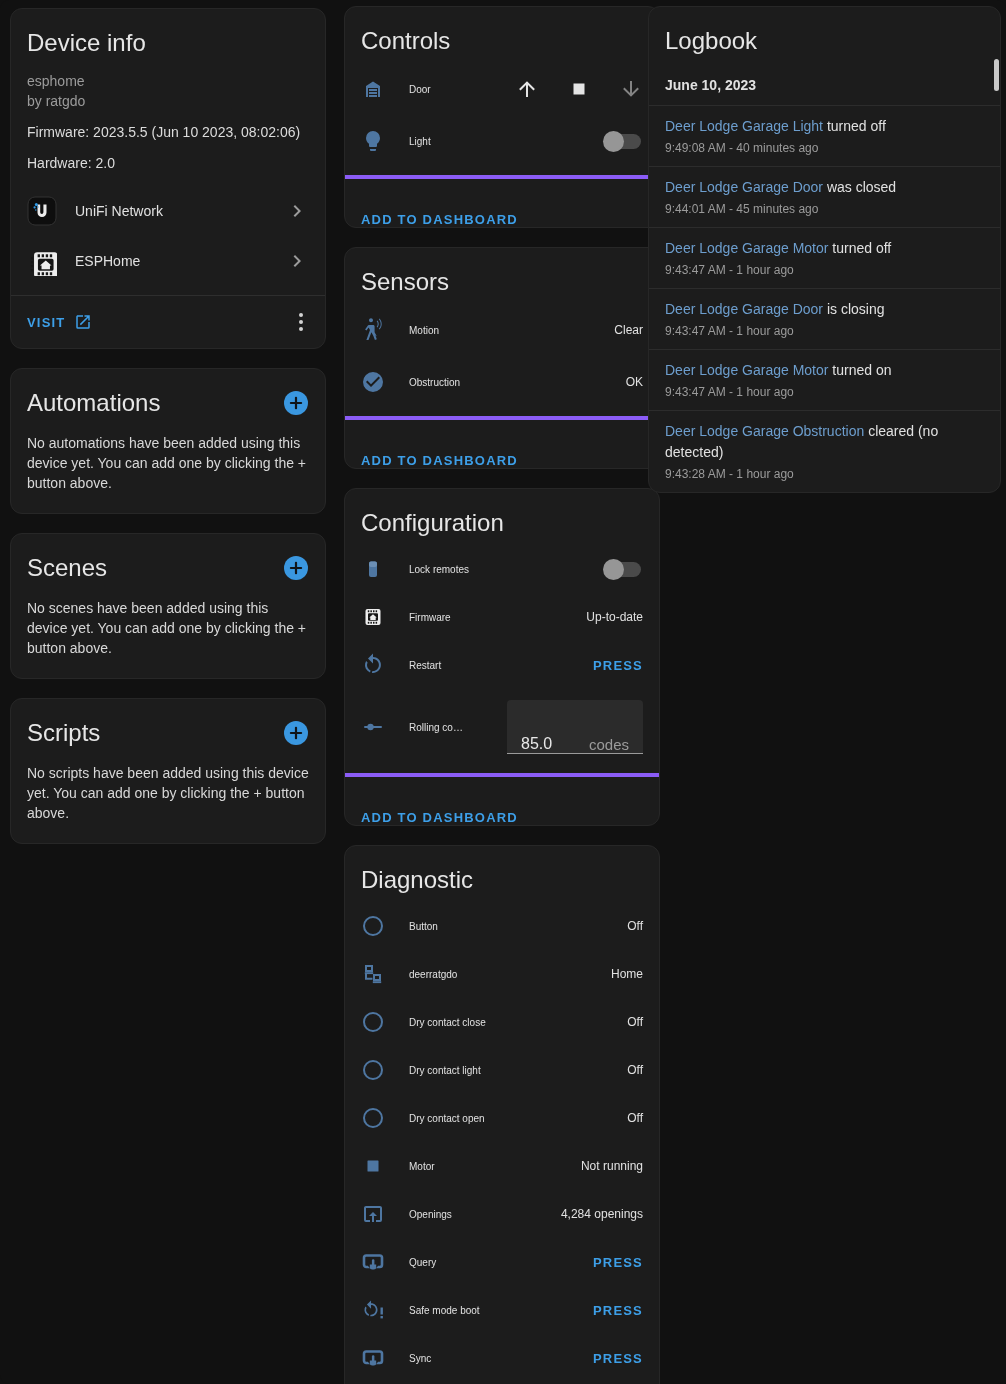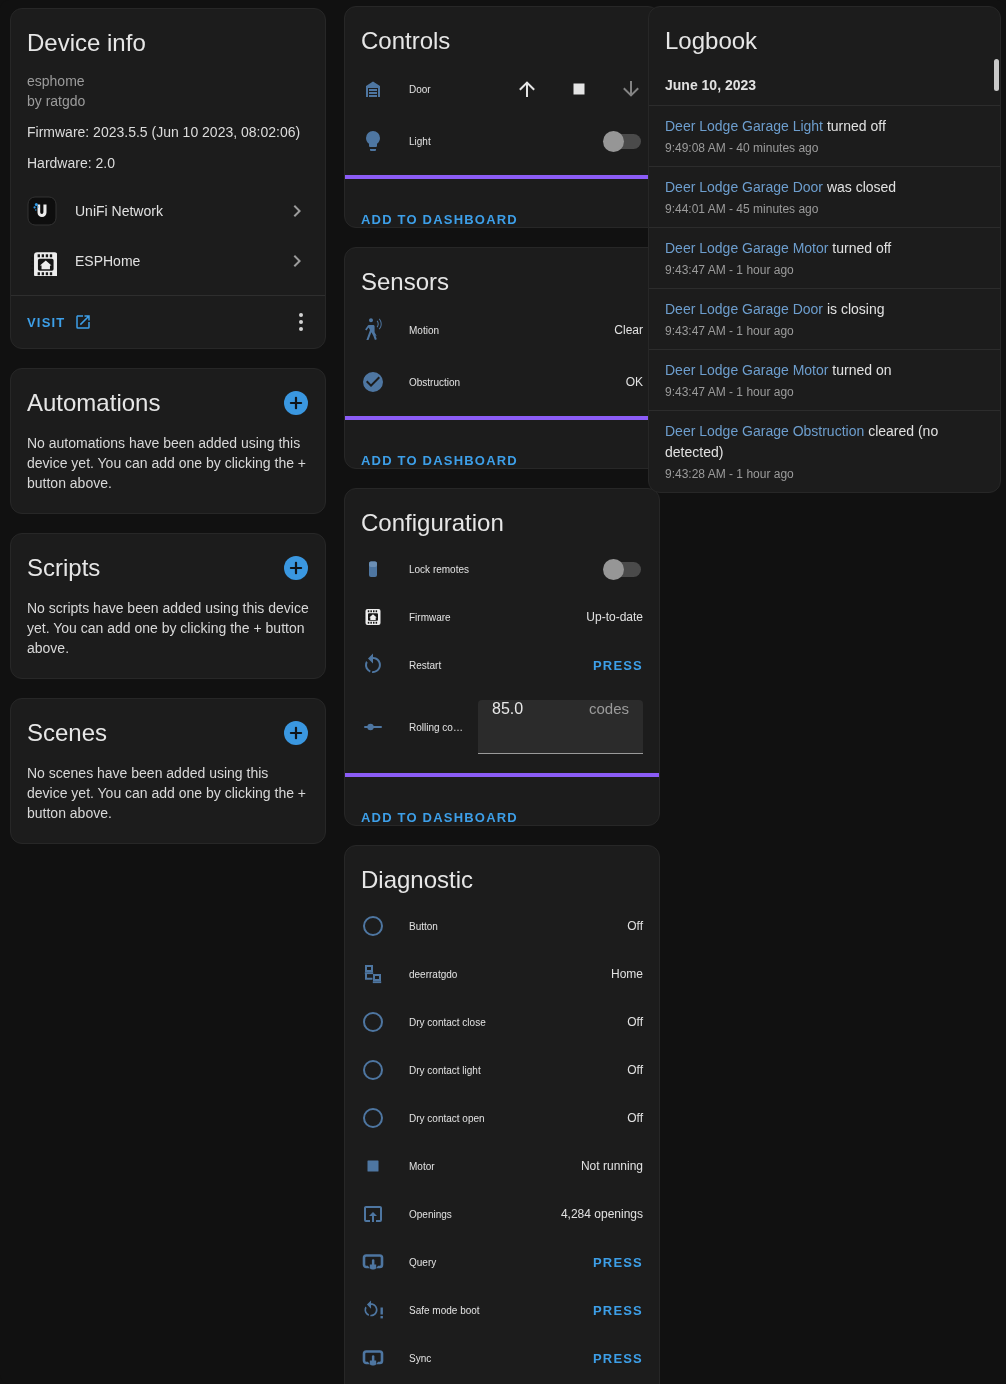--- a/index.html
+++ b/index.html
@@ -32,22 +32,22 @@
   .int-row{display:flex;align-items:center;height:48px;padding:0 16px;margin-top:2px;cursor:pointer;}
   .int-row .int-icon{width:30px;height:30px;margin-right:18px;flex:none;}
   .int-row .int-label{font-size:14px;flex:1;}
   
   .cover-buttons{margin-left:auto;display:flex;align-items:center;gap:28px;}
   .icon-btn{width:24px;height:24px;background:none;border:none;padding:0;cursor:pointer;display:flex;}
   
   .toggle{margin-left:auto;position:relative;width:36px;height:15px;background:#4a4a4a;border-radius:8px;cursor:pointer;flex:none;margin-right:2px;}
   .toggle .thumb{position:absolute;left:-2px;top:-3px;width:21px;height:21px;border-radius:50%;background:#969696;}
   
-  .number-box{margin-left:auto;width:165px;height:54px;background:#2b2b2b;border-radius:4px 4px 0 0;
-              border-bottom:1px solid #9a9a9a;display:flex;align-items:flex-start;padding:0 14px;box-sizing:border-box;}
+  .number-box{margin-left:auto;width:136px;height:54px;background:#2b2b2b;border-radius:4px 4px 0 0;
+              border-bottom:1px solid #9a9a9a;display:flex;align-items:flex-end;padding:0 14px;box-sizing:border-box;}
   .number-value{font-size:16px;color:#e8e8e8;}
   .number-suffix{margin-left:auto;font-size:15px;color:#9b9b9b;}
   
   .devinfo-actions{border-top:1px solid #2e2e2e;height:52px;display:flex;align-items:center;padding:0 12px 0 16px;margin-top:10px;}
   .kebab{margin-left:auto;cursor:pointer;display:flex;}
   
   .plus-btn{width:26px;height:26px;flex:none;cursor:pointer;display:flex;}
   
   .log-date{padding:14px 16px 12px;font-size:14px;font-weight:700;color:#e1e1e1;}
   .log-entry{border-top:1px solid #2c2c2c;padding:10px 16px;}
@@ -241,36 +241,36 @@
         <div class="card-title">Automations</div>
         <svg class="plus-btn">
             <use href="#i-plus-circle"></use>
           </svg>
       </div>
       <div class="empty-text">No automations have been added using this device yet. You can add one by clicking the + button above.</div>
     </div>
 
     <div class="card">
       <div class="title-row">
+        <div class="card-title">Scenes</div>
+        <svg class="plus-btn">
+            <use href="#i-plus-circle"></use>
+          </svg>
+      </div>
+      <div class="empty-text">No scenes have been added using this device yet. You can add one by clicking the + button above.</div>
+    </div>
+
+    <div class="card">
+      <div class="title-row">
         <div class="card-title">Scripts</div>
         <svg class="plus-btn">
             <use href="#i-plus-circle"></use>
           </svg>
       </div>
       <div class="empty-text">No scripts have been added using this device yet. You can add one by clicking the + button above.</div>
-    </div>
-
-    <div class="card">
-      <div class="title-row">
-        <div class="card-title">Scenes</div>
-        <svg class="plus-btn">
-            <use href="#i-plus-circle"></use>
-          </svg>
-      </div>
-      <div class="empty-text">No scenes have been added using this device yet. You can add one by clicking the + button above.</div>
     </div>
 
   </div>
 
   <div class="col col2">
 
     <div class="card">
       <div class="card-title">Controls</div>
       <div class="rows">
         <div class="row row-lg">

